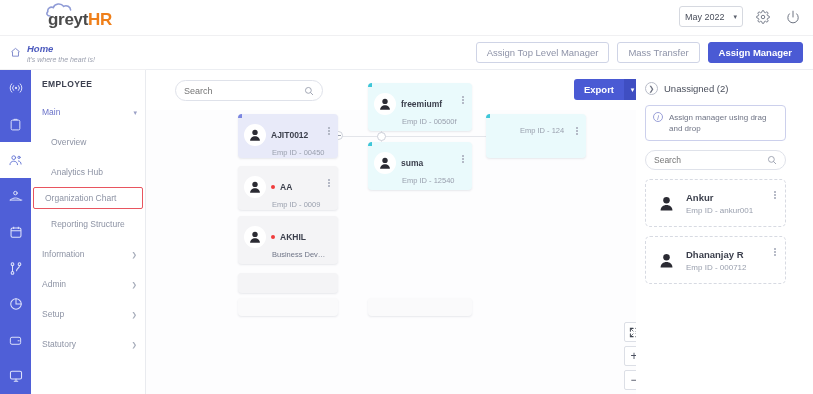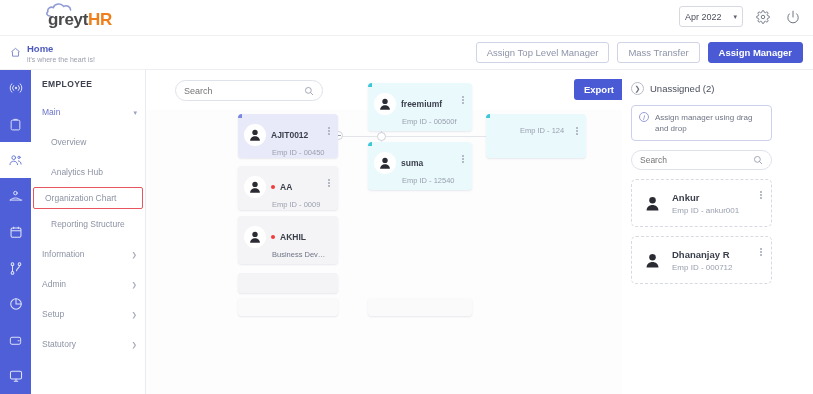--- a/index.html
+++ b/index.html
@@ -30,21 +30,21 @@
     display:flex; align-items:center; justify-content:space-between;
     width:64px; height:21px; border:1px solid #d6d9e0; border-radius:3px;
     background:#fff; padding:0 5px; font-size:9px; color:#4a4f5c;
   }
   .period-select .caret { font-size:7px; color:#5a5f6b; }
   .icon-btn { width:20px; height:20px; display:flex; align-items:center; justify-content:center; cursor:pointer;}
 
   
   .homebar {
     position:absolute; top:36px; left:0; width:146px; height:34px;
-    background:#fff; border-bottom:1px solid #f0f0f2;
+    background:#fff; border-bottom:1px solid #f0f0f2;font-style:italic;
   }
   .home-inner { position:absolute; left:10px; top:7px; display:flex; gap:6px; align-items:flex-start; }
   .home-title { font-size:9.5px; font-weight:700; color:#4d5bbe; line-height:11px; }
   .home-sub { font-size:7px; color:#9a9fae; line-height:10px; margin-top:1px; }
 
   
   .actionbar {
     position:absolute; top:36px; left:146px; width:667px; height:34px;
     background:#fff; border-bottom:1px solid #eceef2;
     display:flex; align-items:center; justify-content:flex-end; padding-right:10px; gap:8px;
@@ -157,21 +157,21 @@
   
   .zoomctl { position:absolute; right:10px; bottom:0px; width:20px; }
   .zoombox {
     width:20px; height:20px; background:#fff; border:1px solid #dcdfe6;
     display:flex; align-items:center; justify-content:center; margin-bottom:4px;
     border-radius:2px; cursor:pointer; font-size:12px; color:#4b5060;
   }
 
   
   .rightpanel {
-    position:absolute; top:70px; left:622px; width:159px; height:324px;
+    position:absolute; top:70px; left:636px; width:159px; height:324px;
     background:#fff; padding:0 9px;
   }
   .rp-head { display:flex; align-items:center; gap:6px; padding-top:12px; }
   .rp-title { font-size:9.5px; color:#4a4f5c; font-weight:400; }
   .circ-arrow {
     width:13px; height:13px; border-radius:50%; border:1px solid #b9bdc9;
     display:flex; align-items:center; justify-content:center; font-size:7px; color:#6d7280; cursor:pointer;
   }
   .rp-info {
     margin-top:10px; border:1px solid #ccd0ec; border-radius:4px; padding:6px 7px;
@@ -212,21 +212,21 @@
           <path d="M4 14 C1 14 0 11.5 1.8 9.6 C1.2 6.2 4.6 4.2 7.2 5.6 C8.8 1.4 15 0.6 17.6 4.4 C20.6 2.8 24.4 4.6 24.6 8" fill="none" stroke="#8f9bd6" stroke-width="1.6" stroke-linecap="round"></path>
         </svg>
       </span>
       <span class="logo-text">
         <span class="logo-grey">greyt</span><span class="logo-hr">HR</span>
       </span>
     </div>
 
     <div class="topbar-right">
       <div class="period-select">
-        <span>Apr 2022</span>
+        <span>May 2022</span>
         <span class="caret">▾</span>
       </div>
       <div class="icon-btn">
         <svg width="14" height="14" viewBox="0 0 24 24" fill="none" stroke="#6b7180" stroke-width="1.6">
           <circle cx="12" cy="12" r="3"></circle>
           <path d="M19.4 15a1.6 1.6 0 0 0 .3 1.8l.1.1a2 2 0 1 1-2.8 2.8l-.1-.1a1.6 1.6 0 0 0-1.8-.3 1.6 1.6 0 0 0-1 1.5V21a2 2 0 1 1-4 0v-.1A1.6 1.6 0 0 0 9 19.4a1.6 1.6 0 0 0-1.8.3l-.1.1a2 2 0 1 1-2.8-2.8l.1-.1a1.6 1.6 0 0 0 .3-1.8 1.6 1.6 0 0 0-1.5-1H3a2 2 0 1 1 0-4h.1A1.6 1.6 0 0 0 4.6 9a1.6 1.6 0 0 0-.3-1.8l-.1-.1a2 2 0 1 1 2.8-2.8l.1.1a1.6 1.6 0 0 0 1.8.3H9a1.6 1.6 0 0 0 1-1.5V3a2 2 0 1 1 4 0v.1a1.6 1.6 0 0 0 1 1.5 1.6 1.6 0 0 0 1.8-.3l.1-.1a2 2 0 1 1 2.8 2.8l-.1.1a1.6 1.6 0 0 0-.3 1.8V9a1.6 1.6 0 0 0 1.5 1H21a2 2 0 1 1 0 4h-.1a1.6 1.6 0 0 0-1.5 1z"></path>
         </svg>
       </div>
       <div class="icon-btn">
         <svg width="14" height="14" viewBox="0 0 24 24" fill="none" stroke="#6b7180" stroke-width="1.7" stroke-linecap="round">

